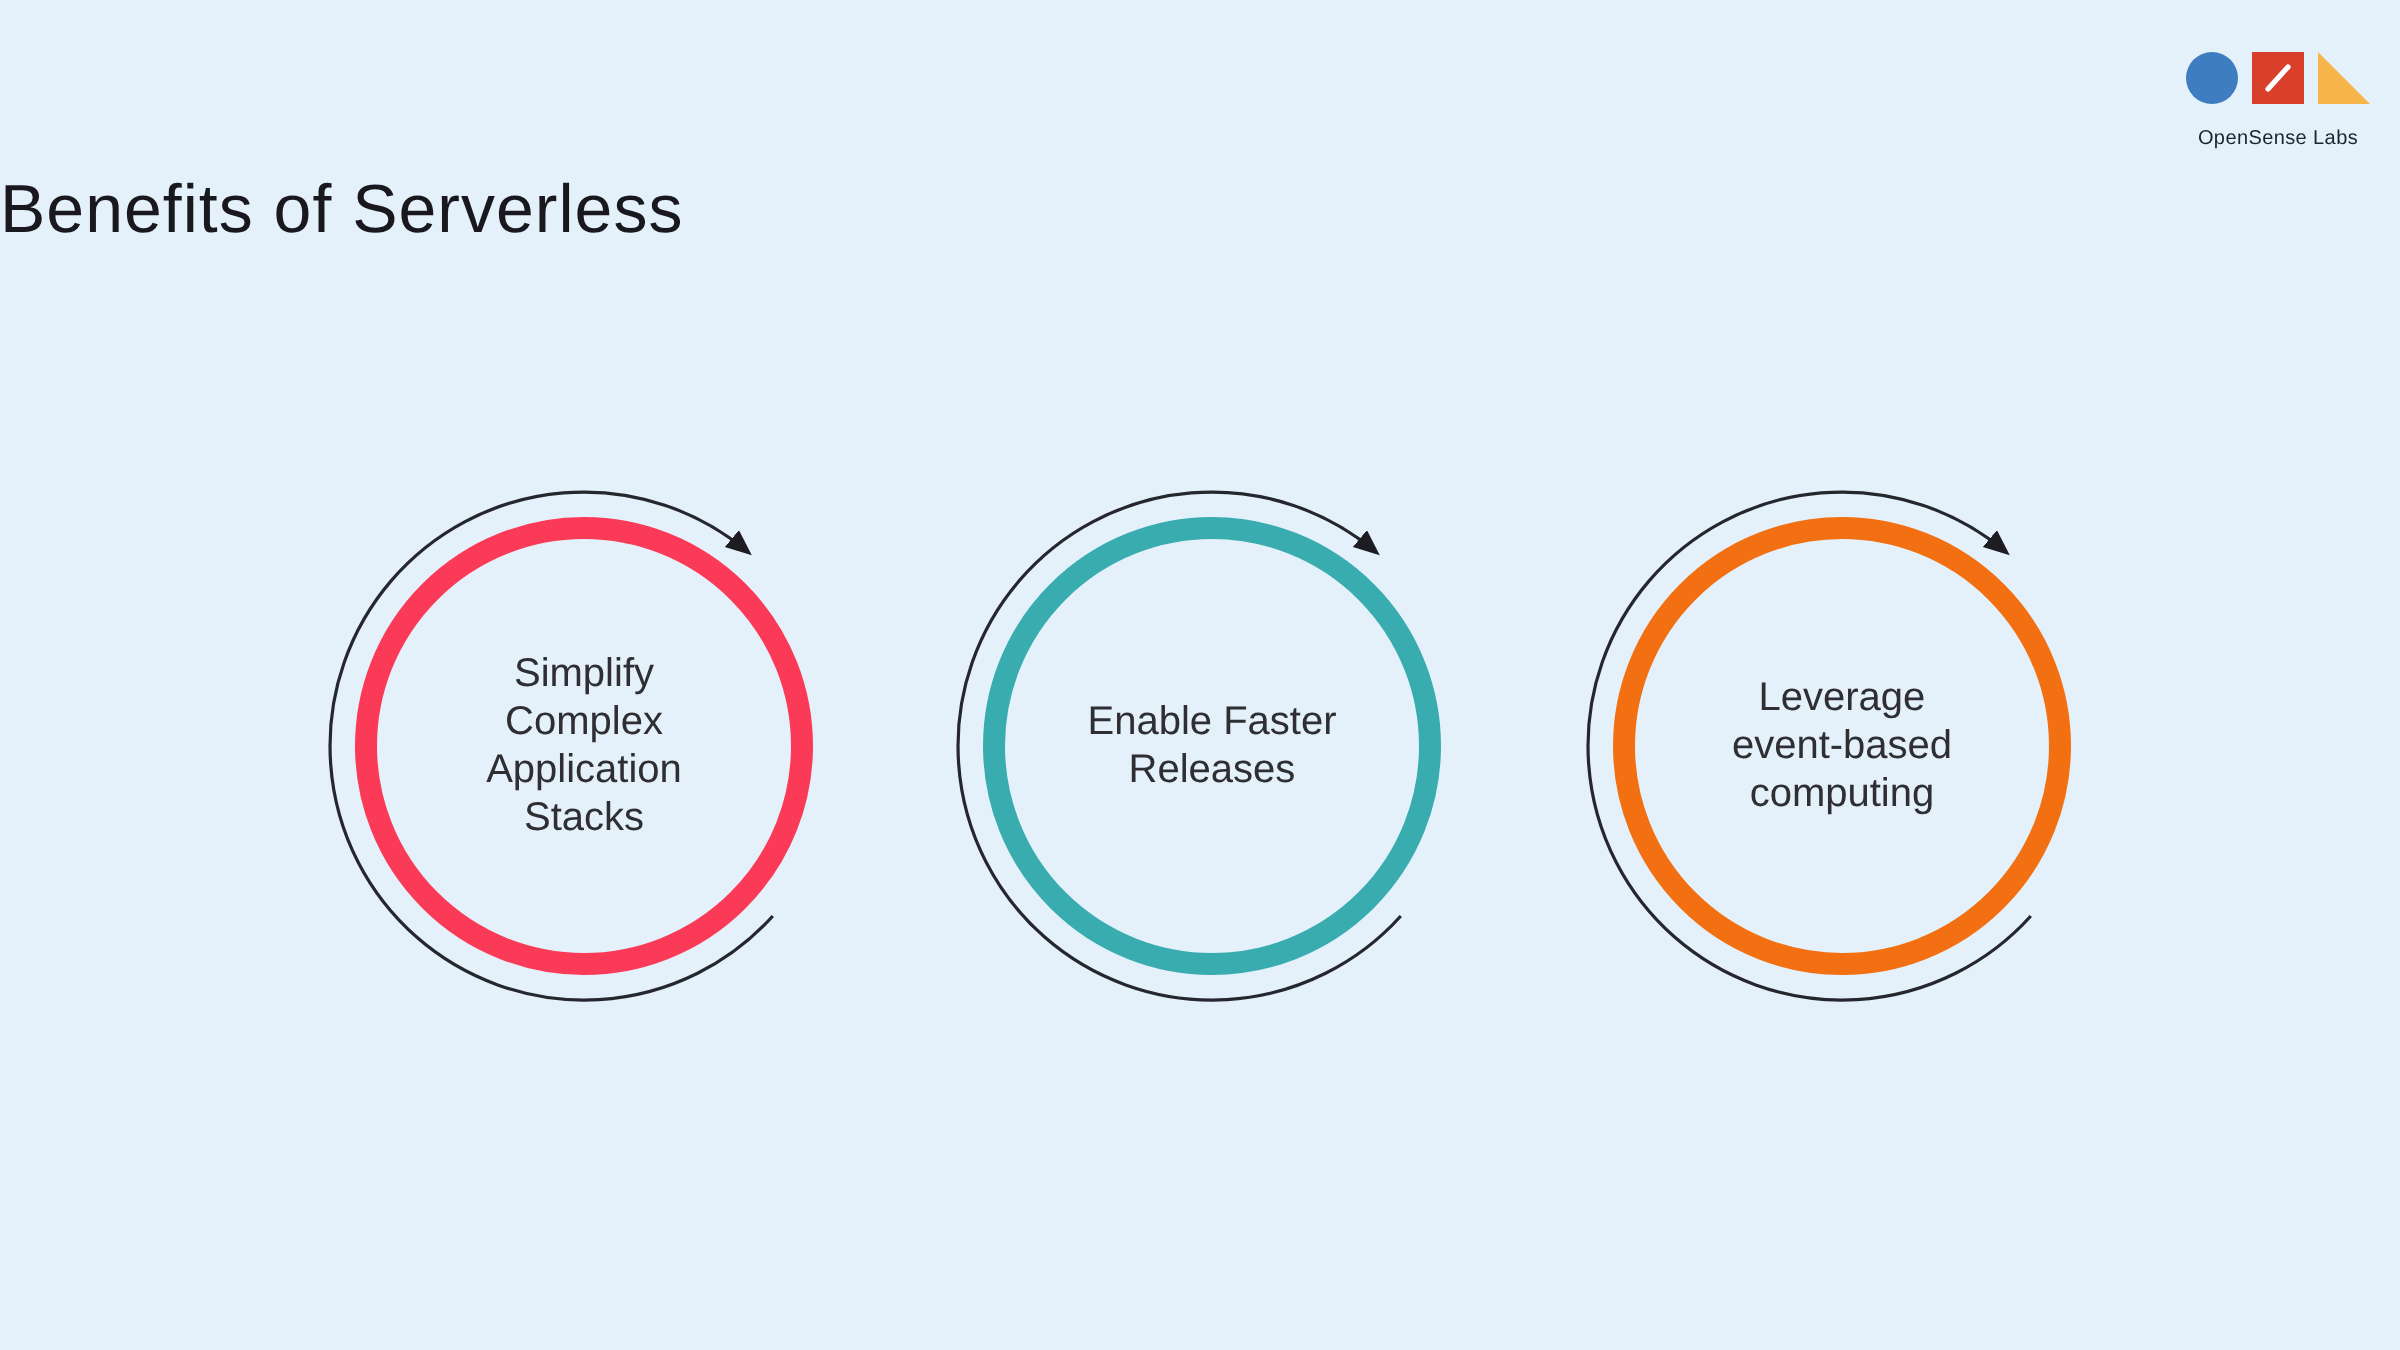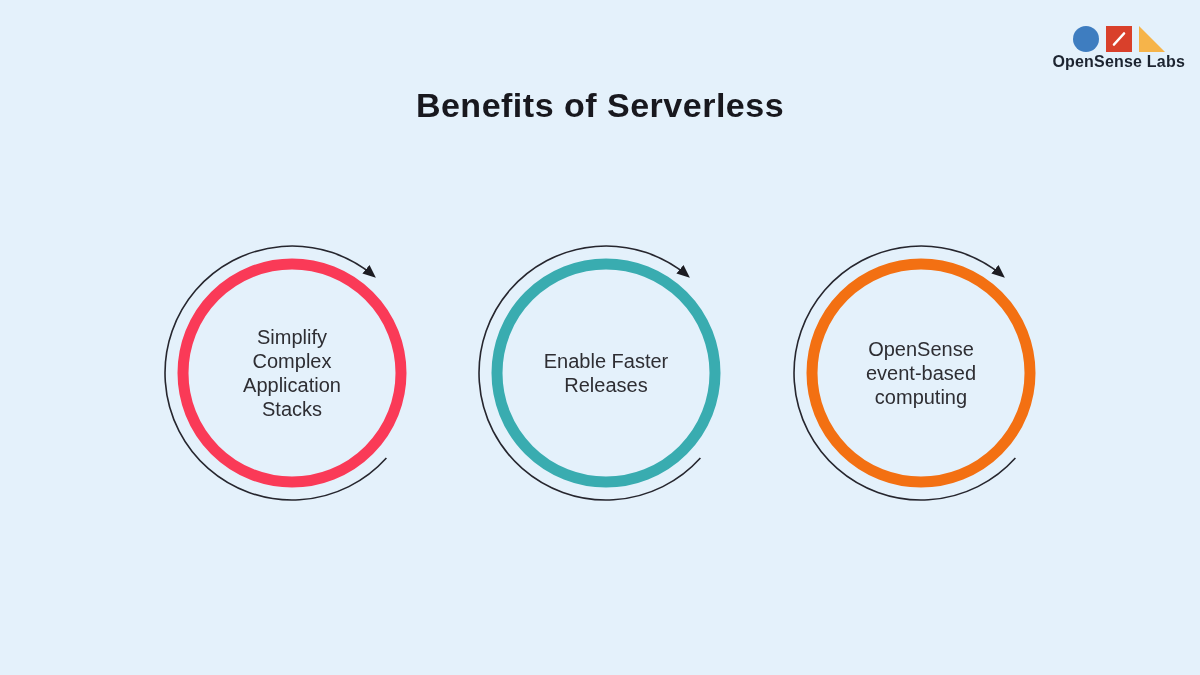--- a/index.html
+++ b/index.html
@@ -15,38 +15,38 @@
     width: 1200px;
     height: 675px;
     left: 0; top: 0;
     background: #e4f1fb;
   }
   .page-title {
     position: absolute;
     top: 86px;
     left: 0;
     width: 100%;
-    text-align: center;
+    text-align: left;
     font-size: 34px;
-    font-weight: 700;
+    font-weight: 400;
     letter-spacing: 0.5px;
     color: #18181e;
   }
   .logo {
     position: absolute;
     top: 26px;
     right: 15px;
     display: flex;
     flex-direction: column;
     align-items: center;
   }
   .logo-brand {
-    margin-top: 1px;
-    font-size: 16px;
-    font-weight: 700;
+    margin-top: 12px;
+    font-size: 10px;
+    font-weight: 400;
     letter-spacing: 0.2px;
     color: #1c2430;
     white-space: nowrap;
   }
   .benefit-card {
     position: absolute;
     top: 238px;
     width: 270px;
     height: 270px;
   }
@@ -119,18 +119,18 @@
 Complex
 Application
 Stacks</div>
   </div>
 
   <div class="benefit-card c3">
     <svg width="270" height="270" viewBox="0 0 270 270">
       <path class="thin-arc" d="M 229.4 220.0 A 127 127 0 1 1 216.6 37.7" marker-end="url(#arrowhead)"></path>
       <circle class="ring" cx="135" cy="135" r="109" stroke="#f37012"></circle>
     </svg>
-    <div class="benefit-label">OpenSense
+    <div class="benefit-label">Leverage
 event-based
 computing</div>
   </div>
 
 </div>
 
 </body></html>

